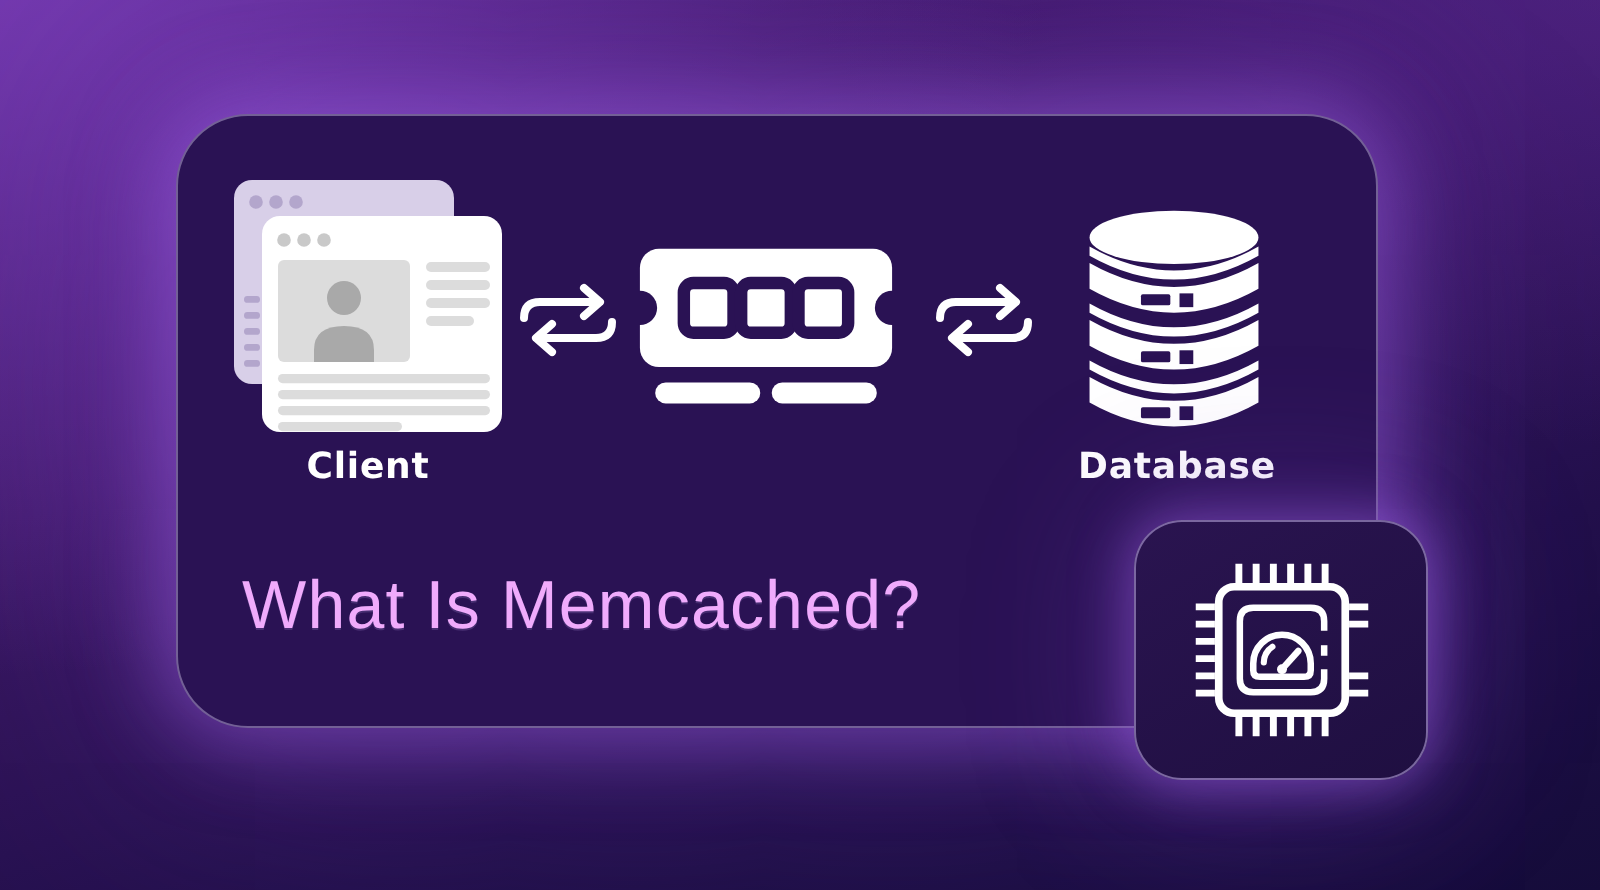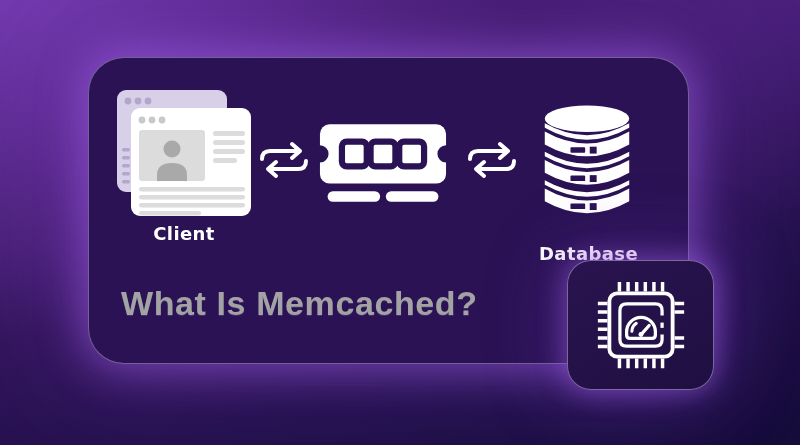--- a/index.html
+++ b/index.html
@@ -18,22 +18,22 @@
   }
   .node-icon{position:absolute;}
   .node-label{
     position:absolute;top:165px;text-align:center;color:#fff;
     font-weight:700;font-size:18px;letter-spacing:.4px;
   }
   .arrows{position:absolute;top:80px;width:56px;height:44px;}
   .page-title{
     position:absolute;left:32px;top:226px;
     font-family:"Liberation Sans","DejaVu Sans",sans-serif;
-    font-weight:700;font-size:34px;letter-spacing:.6px;
-    color:#a3a3a3;text-shadow:0 1px 0 rgba(160,130,205,.25);
+    font-weight:400;font-size:34px;letter-spacing:.6px;
+    color:#f0abfc;text-shadow:0 1px 0 rgba(160,130,205,.25);
     white-space:nowrap;
   }
   .chip-card{
     position:absolute;left:567px;top:260px;width:145px;height:128px;
     background:linear-gradient(150deg,#2a1450 0%,#1f0f41 100%);
     border:1.5px solid rgba(182,162,220,.6);border-radius:24px;
     box-shadow:0 0 26px 3px rgba(160,98,232,.5), 0 0 70px 14px rgba(124,62,196,.25);
     display:flex;align-items:center;justify-content:center;
   }
   svg{display:block;}
@@ -106,21 +106,21 @@
       <rect x="53" y="46.5" width="7.5" height="7.5" fill="#2a1254"></rect>
       <path d="M4 52 Q50 78 96 52 L96 57 Q50 83 4 57 Z" fill="#ffffff"></path>
       <path d="M4 61 Q50 87 96 61 L96 75 Q50 101 4 75 Z" fill="#ffffff"></path>
       <rect x="32" y="78" width="16" height="6" rx="1" fill="#2a1254"></rect>
       <rect x="53" y="77.5" width="7.5" height="7.5" fill="#2a1254"></rect>
       <path d="M4 83 Q50 109 96 83 L96 88 Q50 114 4 88 Z" fill="#ffffff"></path>
       <path d="M4 92 Q50 118 96 92 L96 106 Q50 132 4 106 Z" fill="#ffffff"></path>
       <rect x="32" y="108.5" width="16" height="6" rx="1" fill="#2a1254"></rect>
       <rect x="53" y="108" width="7.5" height="7.5" fill="#2a1254"></rect>
     </svg>
-    <div class="node-label" style="left:450px;width:96px;margin-top:20px;">Database</div>
+    <div class="node-label" style="left:450px;width:96px;">Database</div>
 
     <div class="page-title">What Is Memcached?</div>
   </div>
 
   <div class="chip-card">
     <svg width="92" height="92" viewBox="0 0 96 96" fill="none" stroke="#ffffff" stroke-width="3.4">
 
       <g stroke-width="3.6">
         <path d="M25.5 3 V13 M34.5 3 V13 M43.5 3 V13 M52.5 3 V13 M61.5 3 V13 M70.5 3 V13"></path>
         <path d="M25.5 83 V93 M34.5 83 V93 M43.5 83 V93 M52.5 83 V93 M61.5 83 V93 M70.5 83 V93"></path>

